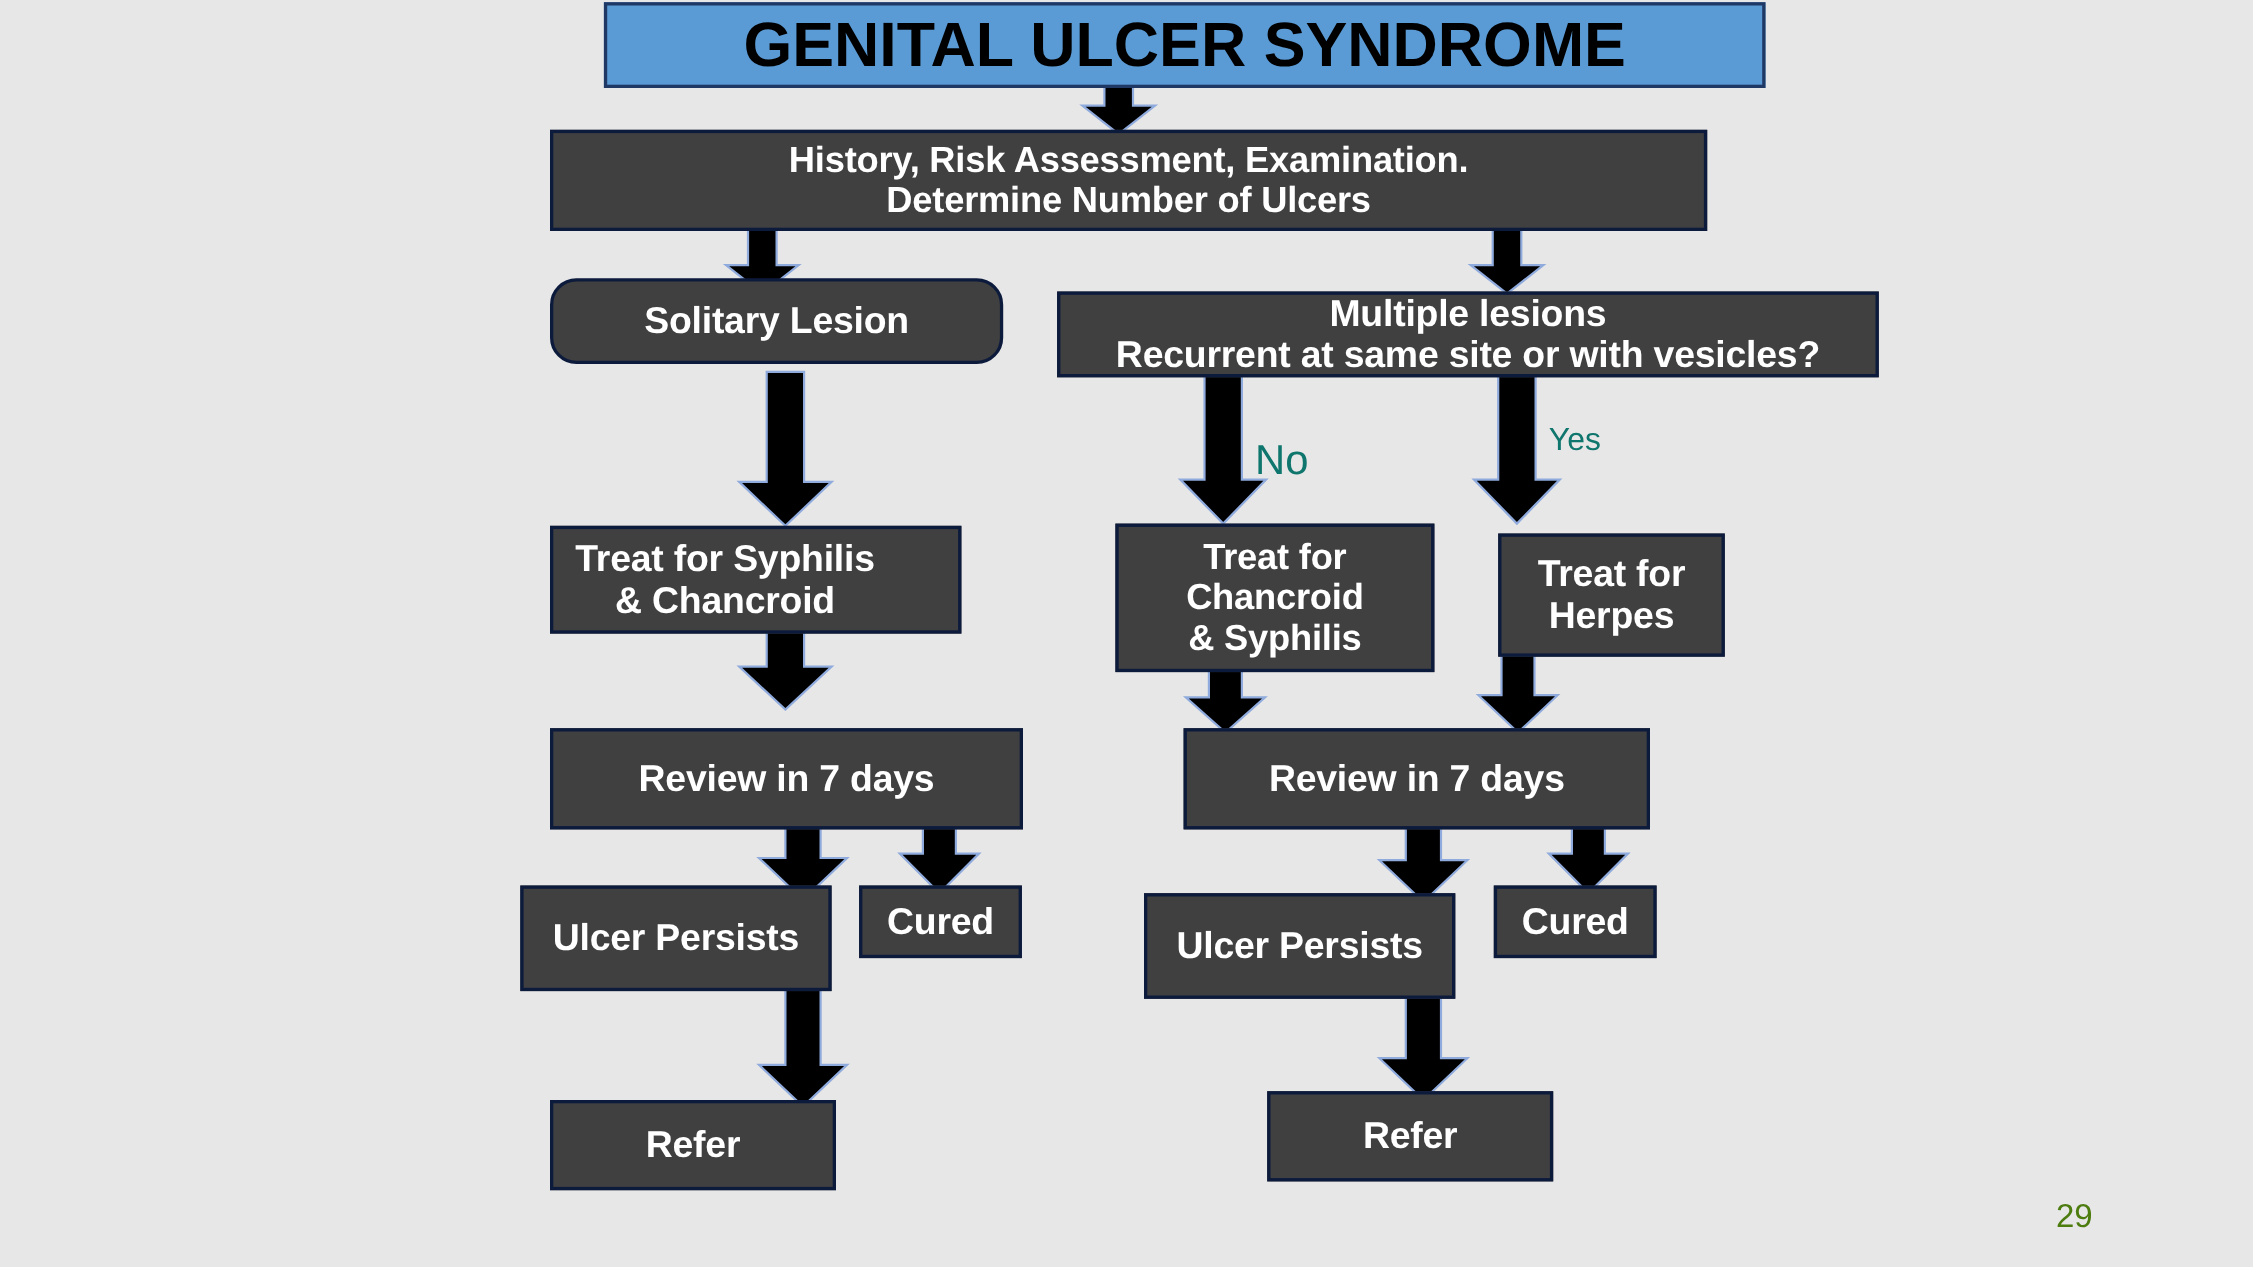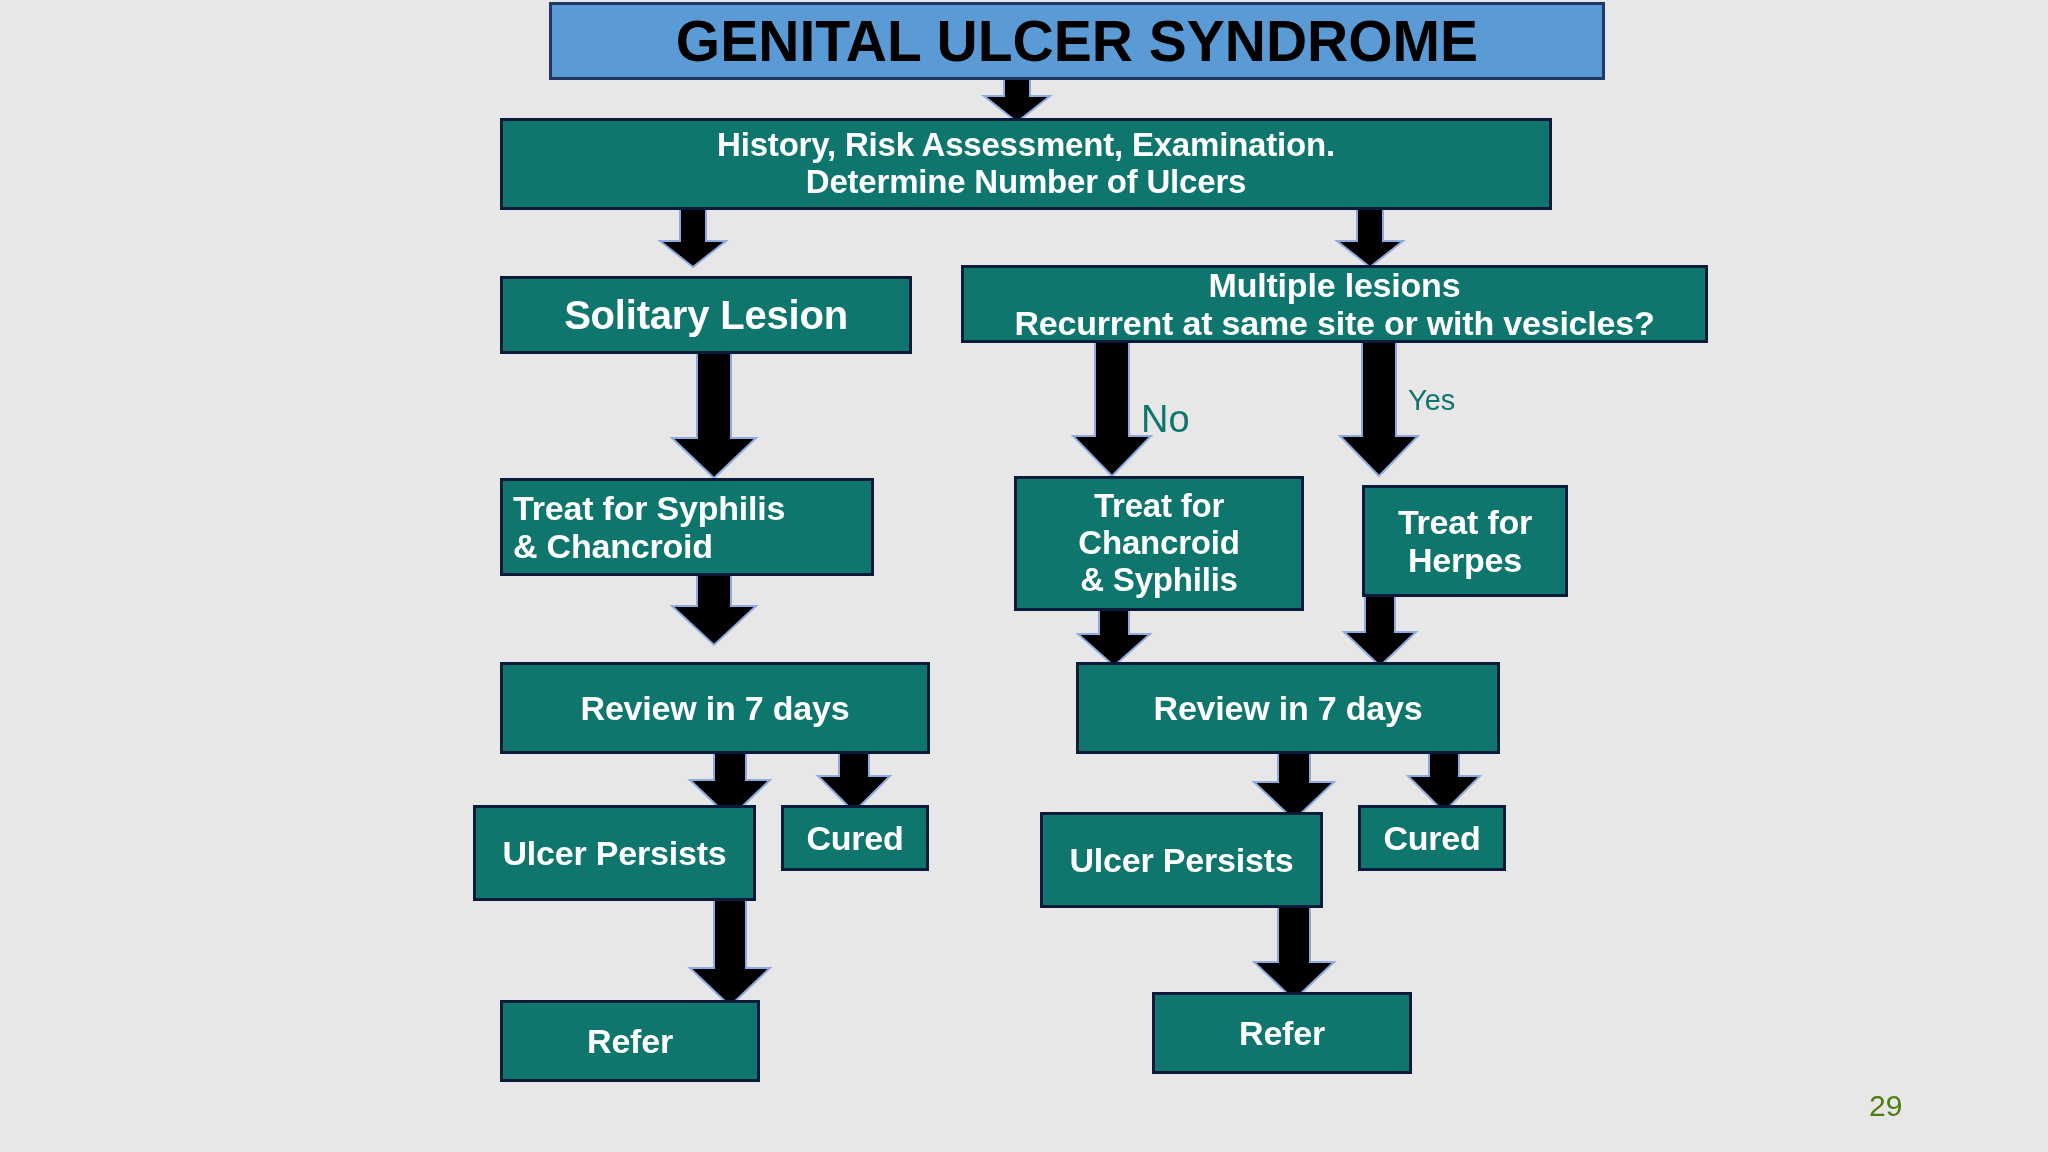--- a/index.html
+++ b/index.html
@@ -14,38 +14,38 @@
     height: 1152px;
     background: #e7e7e7;
     overflow: hidden;
     font-family: "Liberation Sans", sans-serif;
   }
 
   
   .node {
     position: absolute;
     box-sizing: border-box;
-    background: #0f766e;
+    background: #404040;
     border: 3px solid #0c1a3c;
     color: #ffffff;
     font-weight: bold;
     display: flex;
     align-items: center;
     justify-content: center;
     text-align: center;
     line-height: 1.12;
     letter-spacing: -0.2px;
     z-index: 10;
     white-space: pre-line;
     padding: 0 10px;
   }
   .node.left-text {
     justify-content: flex-start;
-    text-align: left;
-    padding-left: 10px;
+    text-align: center;
+    padding-left: 20px;
   }
 
   
   #title-box {
     position: absolute;
     box-sizing: border-box;
     background: #5b9bd5;
     border: 3px solid #1f3864;
     color: #000000;
     font-weight: bold;
@@ -108,21 +108,21 @@
       <polygon points="20,0 46,0 46,36 66,36 33,62 0,36 20,36" fill="#000000" stroke="#8faadc" stroke-width="2"></polygon>
     </svg>
   </div>
 
   <div class="arrow" style="left:1337px; top:205px; width:66px; height:62px;">
     <svg width="66" height="62" viewBox="0 0 66 62">
       <polygon points="20,0 46,0 46,36 66,36 33,62 0,36 20,36" fill="#000000" stroke="#8faadc" stroke-width="2"></polygon>
     </svg>
   </div>
 
-  <div class="node" style="left:500px; top:276px; width:412px; height:78px; font-size:40px;">
+  <div class="node" style="left:500px; top:253px; width:412px; height:78px; font-size:34px;border-radius:24px;">
     <span>Solitary Lesion</span>
   </div>
 
   <div class="node" style="left:961px; top:265px; width:747px; height:78px; font-size:34px;">
     <span>Multiple lesions
 Recurrent at same site or with vesicles?</span>
   </div>
 
   <div class="arrow" style="left:672px; top:338px; width:84px; height:140px;">
     <svg width="84" height="140" viewBox="0 0 84 140">

